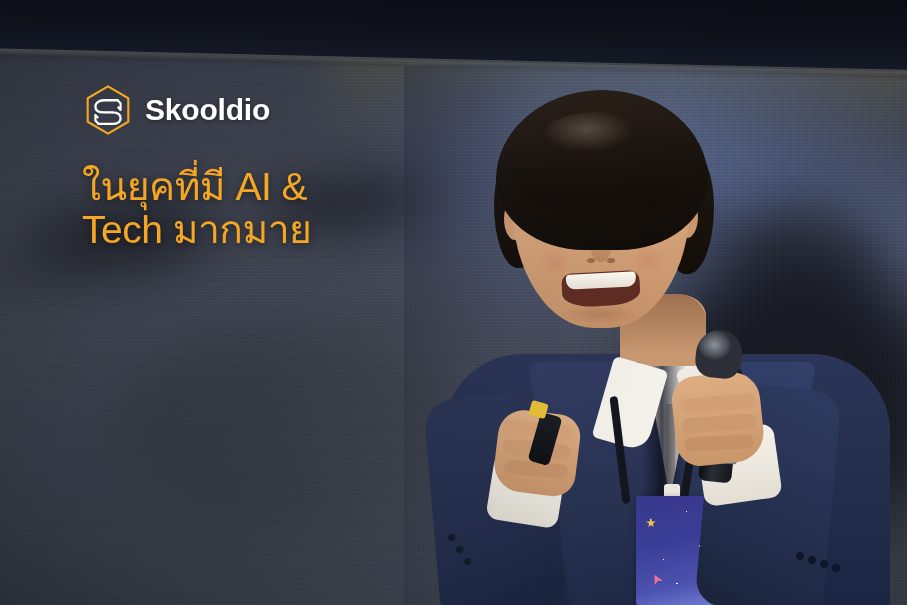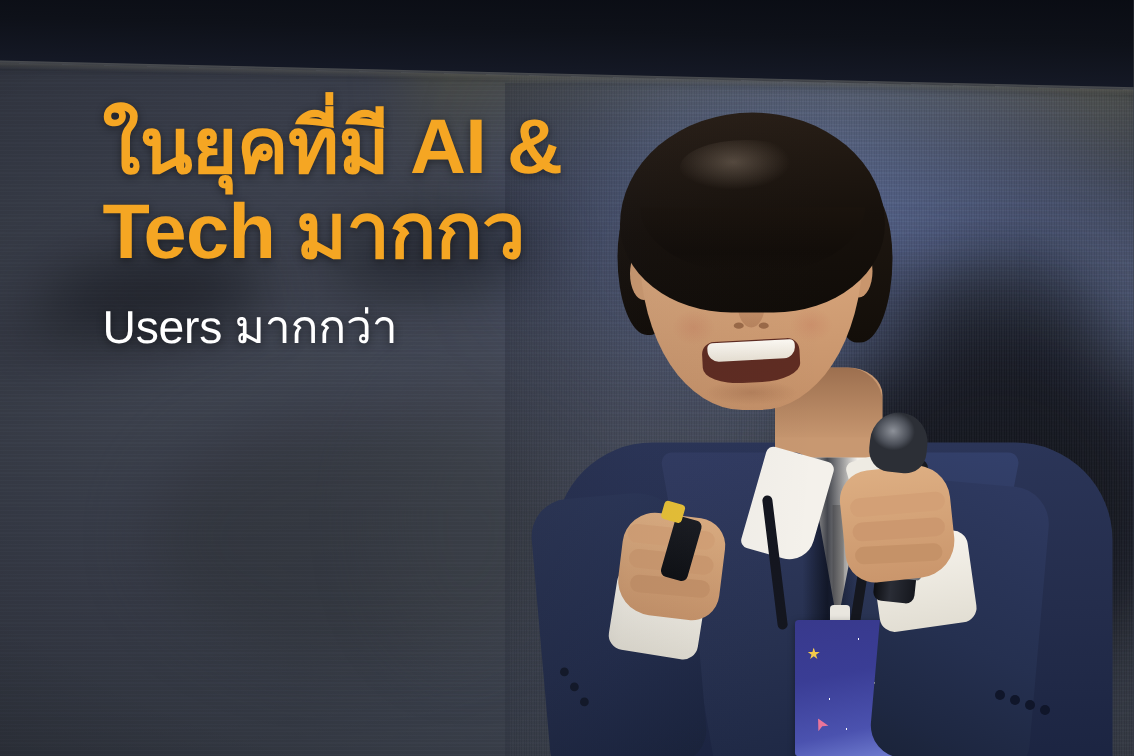--- a/index.html
+++ b/index.html
@@ -515,22 +515,22 @@
     font-weight: 700;
     letter-spacing: -0.2px;
     line-height: 1;
     text-shadow: 0 1px 4px rgba(0,0,0,0.45);
     white-space: nowrap;
   }
 
   .headline {
     margin: 0;
     color: #F5A623;
-    font-size: 62px;
-    font-weight: 700;
+    font-size: 39px;
+    font-weight: 400;
     line-height: 1.10;
     letter-spacing: -0.5px;
     text-shadow: 0 2px 7px rgba(0,0,0,0.42);
   }
   .headline span { display: block; white-space: nowrap; }
 
   .subhead {
     margin: 18px 0 0 0;
     color: #ffffff;
     font-size: 37px;
@@ -631,25 +631,34 @@
     <div class="sp finger-r2"></div>
     <div class="sp finger-r3"></div>
     <div class="sp mic-head"></div>
   </div>
 
   <div class="top-band"></div>
   <div class="top-band-edge"></div>
 
   <div class="content">
 
+    <div class="brand">
+      <svg class="brand-mark" viewBox="0 0 64 64" aria-hidden="true">
+        <polygon points="32,3 57,17.5 57,46.5 32,61 7,46.5 7,17.5" fill="none" stroke="#F5A623" stroke-width="2.6" stroke-linejoin="round"></polygon>
+        <path d="M44 20 H27 C20.5 20 16.5 23.6 16.5 28 C16.5 32.4 20.5 35 27 35 H37" fill="none" stroke="#FFFFFF" stroke-width="2.8" stroke-linecap="round" stroke-linejoin="round"></path>
+        <path d="M44 20 L47.5 24 L47.5 32 L44 28" fill="none" stroke="#FFFFFF" stroke-width="2.6" stroke-linejoin="round"></path>
+        <path d="M37 35 C43.5 35 47.5 37.6 47.5 42 C47.5 46.4 43.5 49 37 49 H20" fill="none" stroke="#FFFFFF" stroke-width="2.8" stroke-linecap="round" stroke-linejoin="round"></path>
+        <path d="M20 49 L16.5 45 L16.5 38 L20 42" fill="none" stroke="#FFFFFF" stroke-width="2.6" stroke-linejoin="round"></path>
+      </svg>
+      <div class="brand-name">Skooldio</div>
+    </div>
 
     <h1 class="headline">
       <span>ในยุคที่มี AI &amp;</span>
-      <span>Tech มากกว</span>
+      <span>Tech มากมาย</span>
     </h1>
 
     <p class="subhead">
-      <span>Users มากกว่า</span>
     </p>
 
   </div>
 
 </div>
 
 </body></html>

